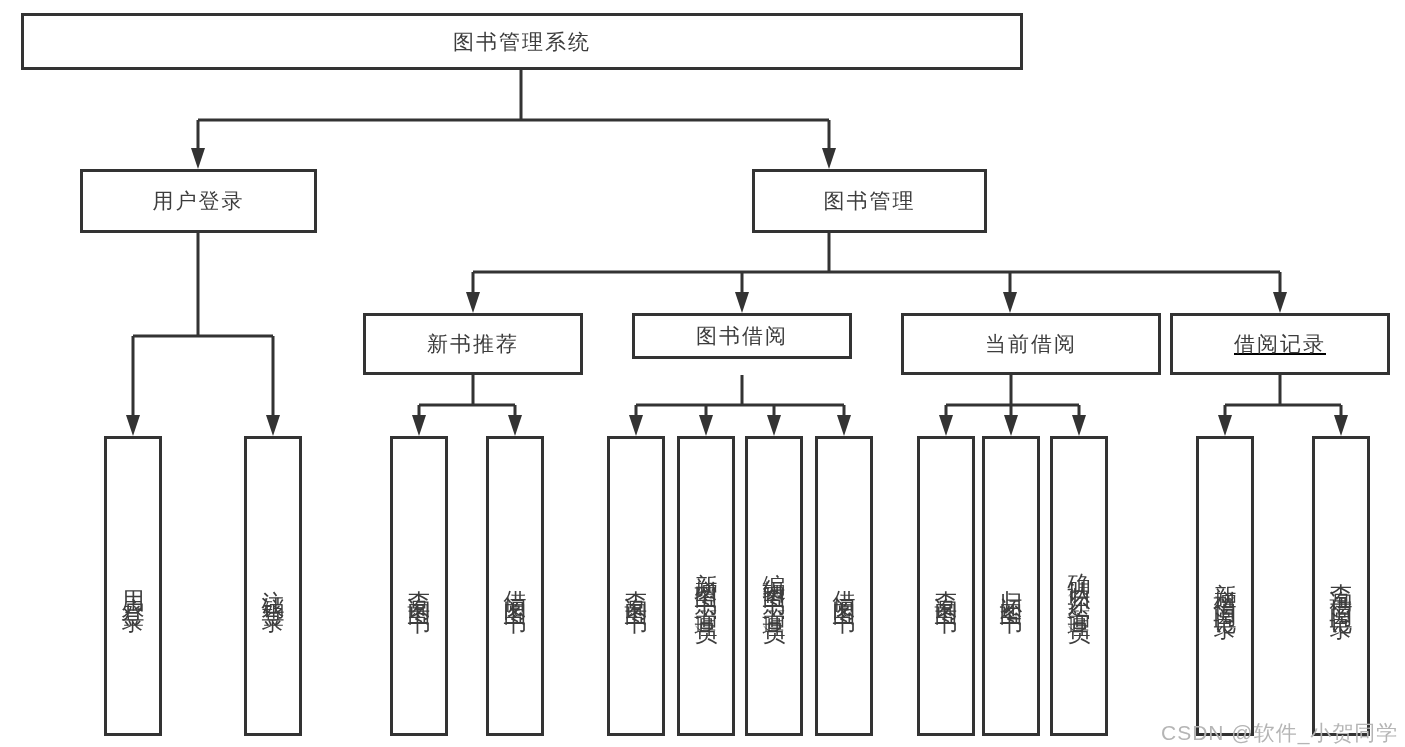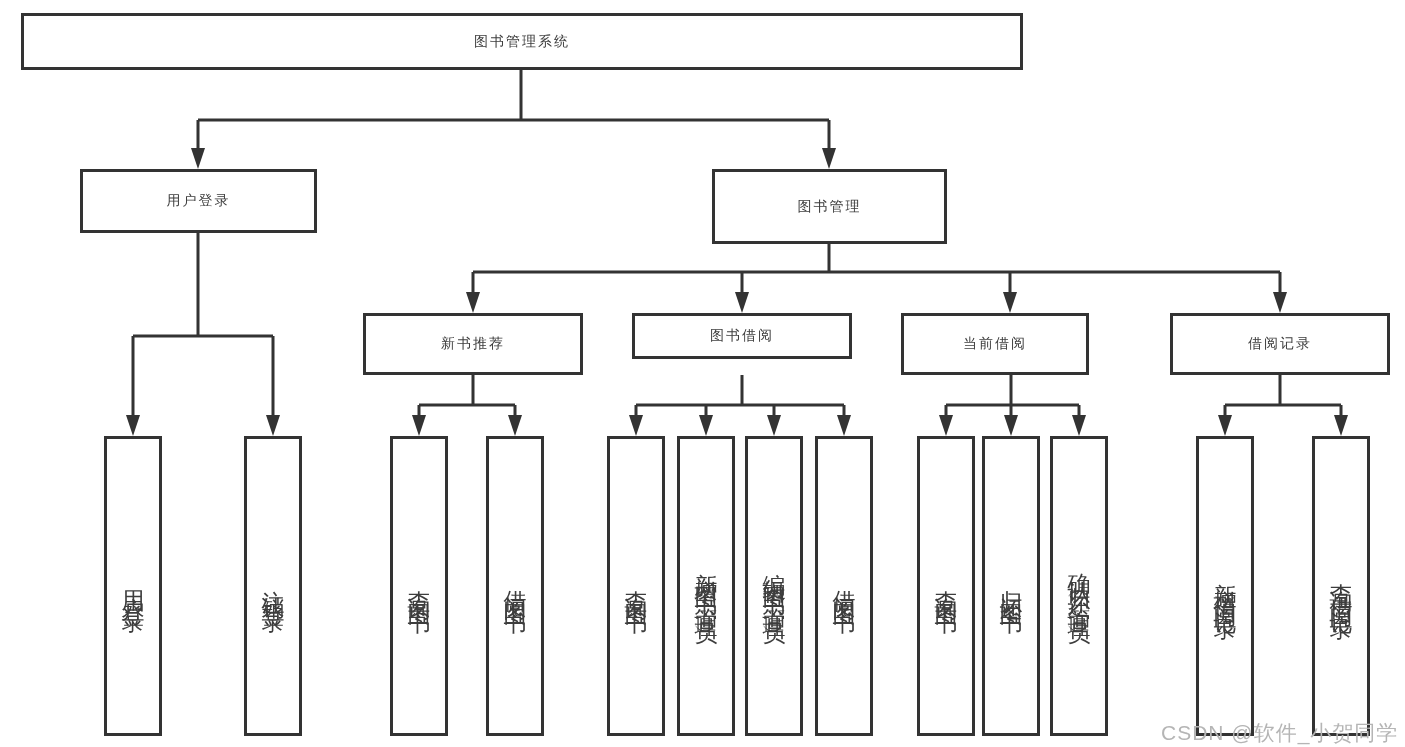--- a/index.html
+++ b/index.html
@@ -12,47 +12,47 @@
   }
   svg.connectors { position: absolute; left: 0; top: 0; }
   .hbox {
     position: absolute;
     box-sizing: border-box;
     border: 3px solid #333333;
     background: #ffffff;
     display: flex; align-items: center; justify-content: center;
   }
   .hbox .htext {
-    font-size: 14px; color: #3d3d3d; letter-spacing: 2px; white-space: nowrap;
+    font-size: 21px; color: #3d3d3d; letter-spacing: 2px; white-space: nowrap;
   }
   .vbox {
     position: absolute;
     box-sizing: border-box;
     border: 3px solid #333333;
     background: #ffffff;
     width: 58px; height: 300px; top: 436px;
     display: flex; align-items: center; justify-content: center;
   }
   .vbox .vtext {
     writing-mode: vertical-rl;
     text-orientation: mixed;
     font-size: 23px; color: #3d3d3d;
     letter-spacing: 7px; line-height: 1;
     white-space: nowrap;
   }
   
   #n-root        { left: 21px;  top: 13px;  width: 1002px; height: 57px; }
   
   #n-user-login  { left: 80px;  top: 169px; width: 237px; height: 64px; }
-  #n-book-mgmt   { left: 712px; top: 169px; width: 235px; height: 75px; }
+  #n-book-mgmt   { left: 752px; top: 169px; width: 235px; height: 64px; }
   
   #n-new-book    { left: 363px; top: 313px; width: 220px; height: 62px; align-items: center; }
   #n-book-borrow { left: 632px; top: 313px; width: 220px; height: 46px; }
-  #n-current     { left: 901px; top: 313px; width: 188px; height: 62px; }
-  #n-records     { left: 1170px; top: 313px; width: 220px; height: 62px; }
+  #n-current     { left: 901px; top: 313px; width: 260px; height: 62px; }
+  #n-records     { left: 1170px; top: 313px; width: 220px; height: 62px; text-decoration: underline; }
   
   #l-login       { left: 104px; }
   #l-logout      { left: 244px; }
   #l-query1      { left: 390px; }
   #l-borrow1     { left: 486px; }
   #l-query2      { left: 607px; }
   #l-add-book    { left: 677px; }
   #l-edit-book   { left: 745px; }
   #l-borrow2     { left: 815px; }
   #l-query3      { left: 917px; }

